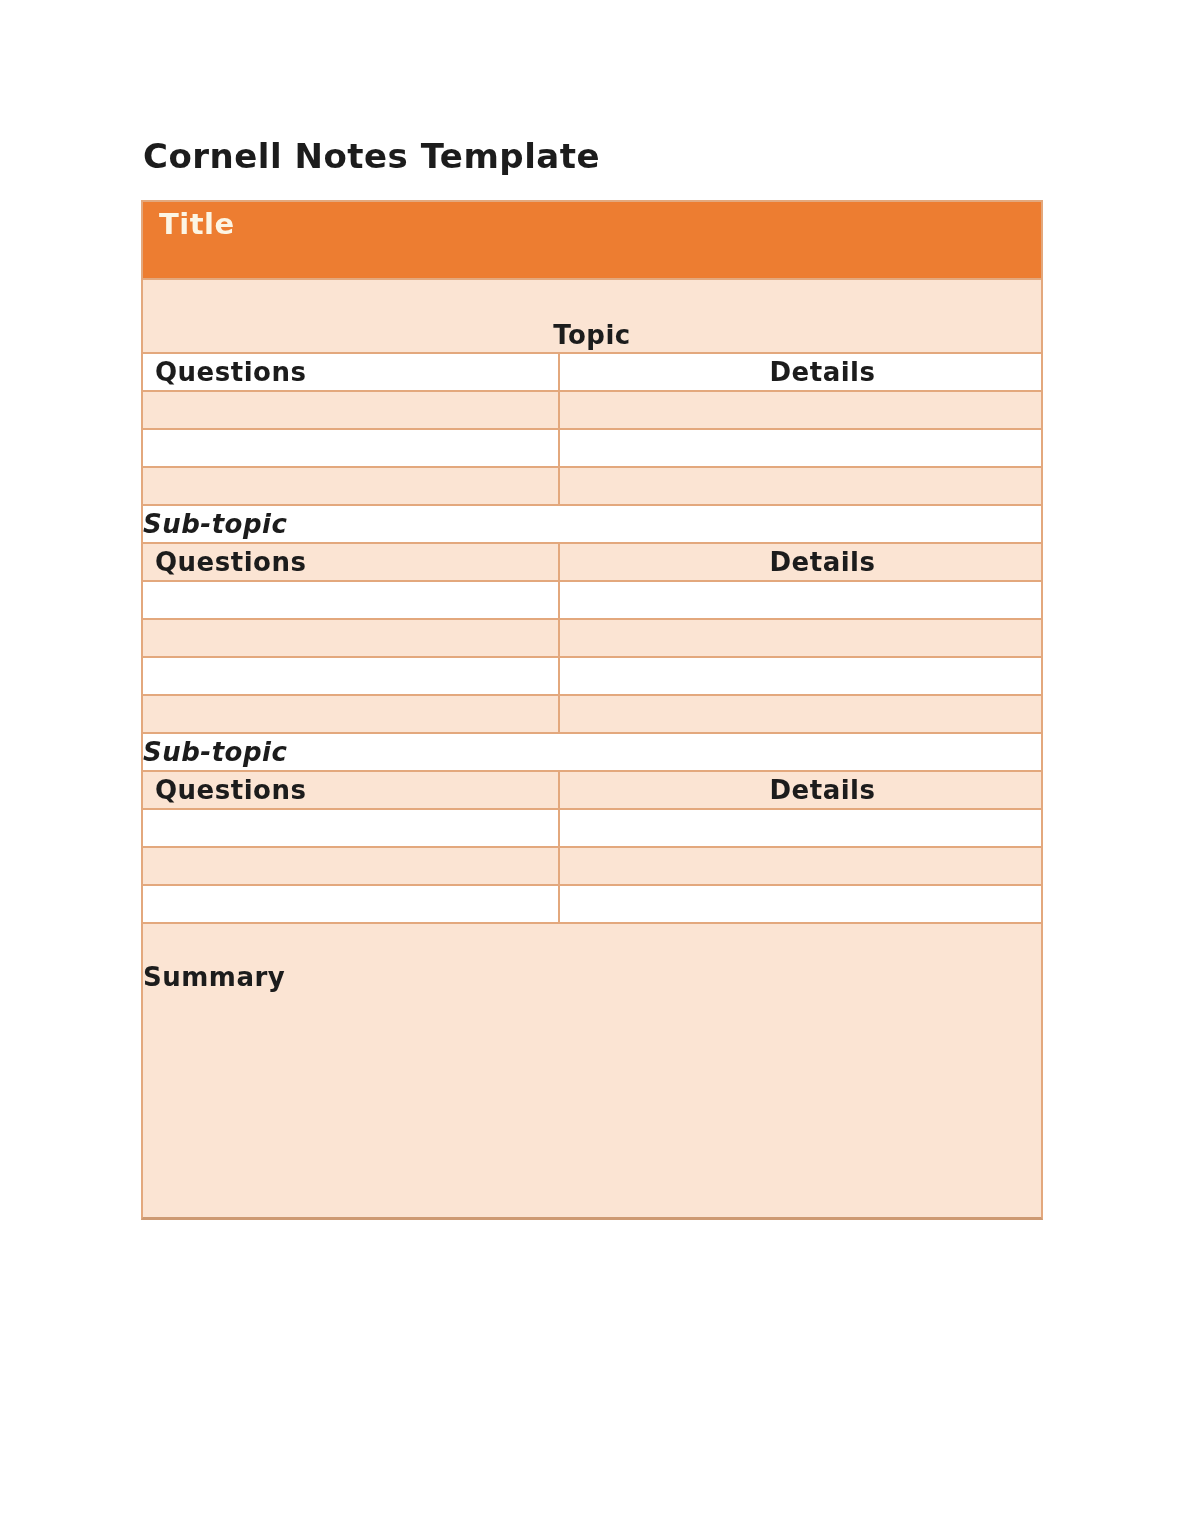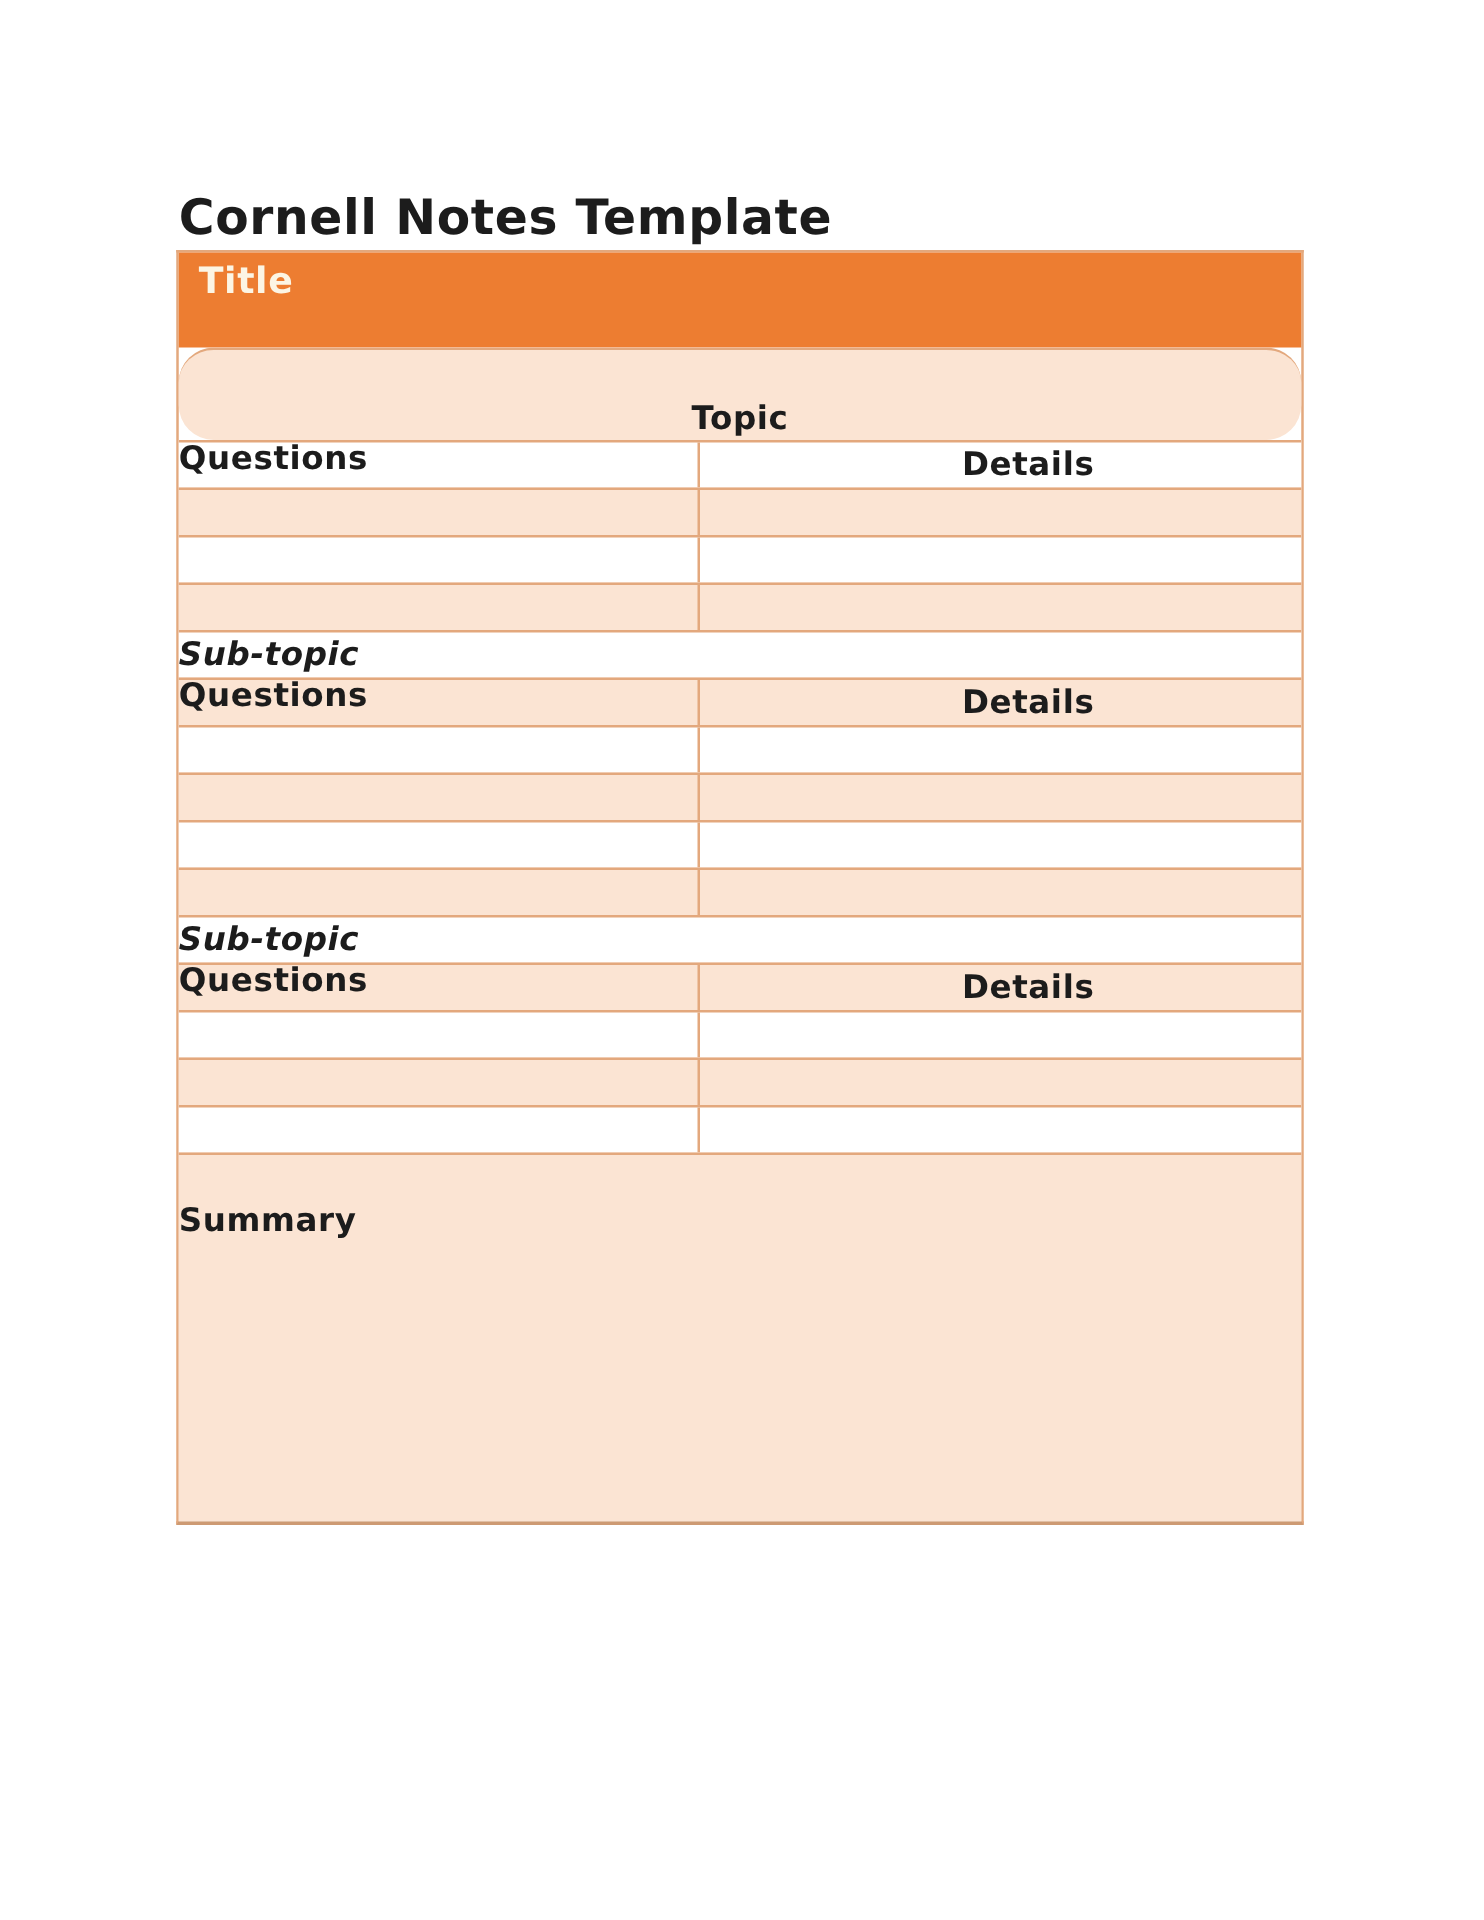--- a/index.html
+++ b/index.html
@@ -13,22 +13,22 @@
   * { margin: 0; padding: 0; box-sizing: border-box; }
   html, body {
     width: 1187px; height: 1536px;
     background: #ffffff;
     font-family: "DejaVu Sans", sans-serif;
     overflow: hidden;
     position: relative;
   }
   .page-heading {
     position: absolute;
-    left: 143px; top: 152px;
-    font-size: 39px;
+    left: 143px; top: 136px;
+    font-size: 34px;
     font-weight: bold;
     color: var(--ink);
     letter-spacing: 0.5px;
   }
   .cornell-table {
     position: absolute;
     left: 141px; top: 200px;
     width: 902px;
     border: 2px solid var(--bd);
     border-bottom: 3px solid var(--bd-dark);
@@ -52,41 +52,41 @@
     color: var(--cream);
     font-size: 29px;
     font-weight: bold;
   }
   .r-topic {
     height: 74px;
     background: var(--peach);
     align-items: flex-end;
     justify-content: center;
     padding-bottom: 4px;
-    border-radius: 28px;
   }
   .r-sm { height: 38px; }
   .bg-white { background: #ffffff; }
   .bg-peach { background: var(--peach); }
   .center-lbl {
     align-items: center;
     font-style: italic;
   }
   .lbl {
     font-size: 26px;
     font-weight: bold;
     color: var(--ink);
     line-height: 1;
     letter-spacing: 0.5px;
   }
   .cell-left {
     width: 417px;
     border-right: 2px solid var(--bd);
     display: flex;
-    align-items: flex-start;
+    align-items: center;
+    padding-left: 12px;
   }
   .cell-right {
     flex: 1;
     display: flex;
     align-items: center;
     justify-content: center;
     padding-left: 44px;
   }
   .r-summary {
     height: 295px;

